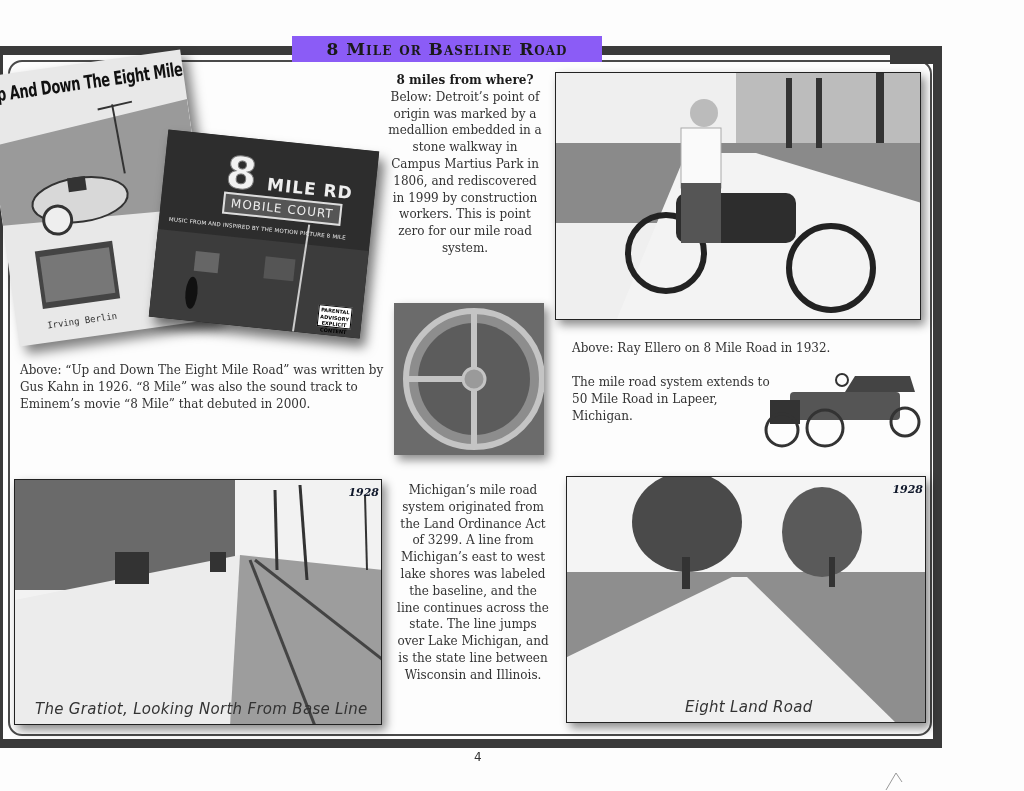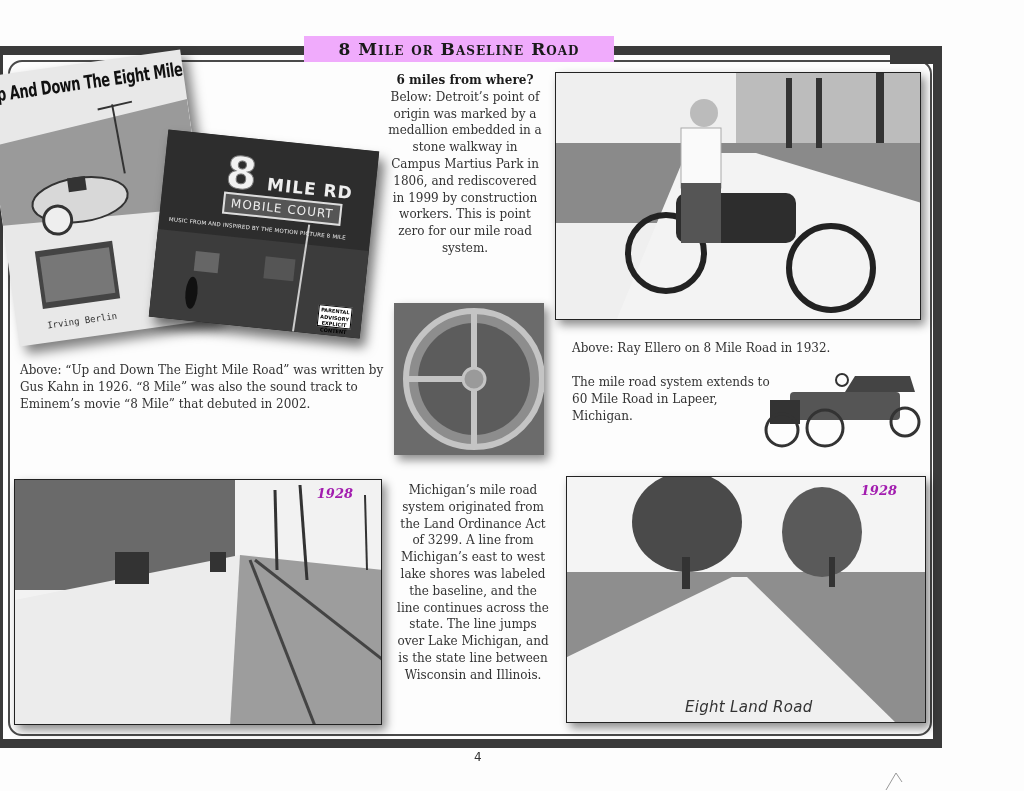--- a/index.html
+++ b/index.html
@@ -11,41 +11,41 @@
     position: absolute; left: -6px; top: 46px; width: 948px; height: 702px;
     border: 9px solid #3a3a3a; border-radius: 0;
   }
   .frame-inner {
     position: absolute; left: 8px; top: 60px; width: 924px; height: 676px;
     border: 2px solid #4a4a4a; border-radius: 14px;
   }
   .notch-tr-fill { position:absolute; left: 890px; top: 46px; width: 52px; height: 18px; background:#3a3a3a; }
 
   .title-bar {
-    position: absolute; left: 304px; top: 36px; width: 310px; height: 26px;
-    background: #f0abfc; text-align: center;
+    position: absolute; left: 292px; top: 36px; width: 310px; height: 26px;
+    background: #8b5cf6; text-align: center;
   }
   .title-text {
     font-family: "DejaVu Serif", serif; font-weight: bold; font-size: 17px;
     font-variant: small-caps; letter-spacing: 1px; color: #1a1a1a; line-height: 26px;
   }
 
   
   .txt { position: absolute; font-family: "DejaVu Serif", serif; font-size: 12px; line-height: 16.8px; color: #333; }
   .center { text-align: center; }
   .bold { font-weight: bold; color: #1a1a1a; }
 
   
   .photo {
     position: absolute; border: 1px solid #222; overflow: hidden;
     box-shadow: 4px 5px 9px rgba(0,0,0,0.45);
   }
   .year-label {
-    position: absolute; top: 6px; right: 28px; font-weight: bold; font-style: italic;
-    font-size: 13px; color: #a21caf; font-family: "DejaVu Serif", serif;
+    position: absolute; top: 6px; right: 2px; font-weight: bold; font-style: italic;
+    font-size: 11px; color: #0f172a; font-family: "DejaVu Serif", serif;
   }
   .photo-caption {
     position: absolute; bottom: 6px; font-style: italic; font-size: 15px;
     font-family: "DejaVu Sans", sans-serif; color: #333; letter-spacing: 0.3px;
   }
 
   .sheet {
     position: absolute; left: 0px; top: 62px; width: 200px; height: 272px;
     background: #e8e8e8; transform: rotate(-8deg); transform-origin: 50% 50%;
     box-shadow: 6px 8px 12px rgba(0,0,0,0.5);
@@ -123,24 +123,24 @@
     <rect x="110" y="116" width="30" height="22" fill="#555"></rect>
     <ellipse cx="40" cy="160" rx="6" ry="16" fill="#111"></ellipse>
   </svg>
   <div class="album-sign-num">8</div>
   <div class="album-sign-main">MILE RD</div>
   <div class="album-sign-sub">MOBILE COURT</div>
   <div class="album-tag">MUSIC FROM AND INSPIRED BY THE MOTION PICTURE 8 MILE</div>
   <div class="advisory">PARENTAL ADVISORY EXPLICIT CONTENT</div>
 </div>
 
-<div class="txt" style="left:20px; top:362px; width:365px;">Above: “Up and Down The Eight Mile Road” was written by Gus Kahn in 1926.  “8 Mile” was also the sound track to Eminem’s movie “8 Mile” that debuted in 2002.</div>
+<div class="txt" style="left:20px; top:362px; width:365px;">Above: “Up and Down The Eight Mile Road” was written by Gus Kahn in 1926.  “8 Mile” was also the sound track to Eminem’s movie “8 Mile” that debuted in 2000.</div>
 
 <div class="txt center" style="left:388px; top:72px; width:154px;">
-  <div class="bold">6 miles from where?</div>
+  <div class="bold">8 miles from where?</div>
   <div>Below:  Detroit’s point of origin was marked by a medallion embedded in a stone walkway in Campus Martius Park in 1806, and rediscovered in 1999 by construction workers.  This is point zero for our mile road system.</div>
 </div>
 
 <div class="photo" style="left:394px; top:303px; width:150px; height:152px; border:none;">
   <svg width="150" height="152">
     <rect width="150" height="152" fill="#6b6b6b"></rect>
     <circle cx="80" cy="76" r="68" fill="#8d8d8d" stroke="#c4c4c4" stroke-width="6"></circle>
     <circle cx="80" cy="76" r="56" fill="#5c5c5c"></circle>
     <line x1="80" y1="10" x2="80" y2="142" stroke="#c4c4c4" stroke-width="6"></line>
     <line x1="14" y1="76" x2="80" y2="76" stroke="#c4c4c4" stroke-width="6"></line>
@@ -160,21 +160,21 @@
     <circle cx="110" cy="180" r="38" fill="none" stroke="#222" stroke-width="6"></circle>
     <circle cx="275" cy="195" r="42" fill="none" stroke="#222" stroke-width="6"></circle>
     <rect x="120" y="120" width="120" height="50" fill="#2d2d2d" rx="10"></rect>
     <rect x="125" y="55" width="40" height="60" fill="#fafafa" stroke="#aaa"></rect>
     <circle cx="148" cy="40" r="14" fill="#bbb"></circle>
     <rect x="125" y="110" width="40" height="60" fill="#555"></rect>
   </svg>
 </div>
 
 <div class="txt" style="left:572px; top:340px; width:320px;">Above: Ray Ellero on 8 Mile Road in 1932.</div>
-<div class="txt" style="left:572px; top:374px; width:200px;">The mile road system extends to 60 Mile Road in Lapeer, Michigan.</div>
+<div class="txt" style="left:572px; top:374px; width:200px;">The mile road system extends to 50 Mile Road in Lapeer, Michigan.</div>
 
 <svg style="position:absolute; left:760px; top:370px;" width="165" height="82">
   <rect x="30" y="22" width="110" height="28" fill="#555" rx="4"></rect>
   <rect x="10" y="30" width="30" height="24" fill="#333"></rect>
   <path d="M85 22 L95 6 L150 6 L155 22" fill="#444"></path>
   <circle cx="22" cy="60" r="16" fill="none" stroke="#333" stroke-width="3"></circle>
   <circle cx="65" cy="58" r="18" fill="none" stroke="#333" stroke-width="3"></circle>
   <circle cx="145" cy="52" r="14" fill="none" stroke="#333" stroke-width="3"></circle>
   <circle cx="82" cy="10" r="6" fill="none" stroke="#333" stroke-width="2"></circle>
 </svg>
@@ -187,20 +187,21 @@
     <polygon points="225,75 368,90 368,246 215,246" fill="#9d9d9d"></polygon>
     <line x1="235" y1="80" x2="300" y2="246" stroke="#444" stroke-width="3"></line>
     <line x1="240" y1="80" x2="368" y2="180" stroke="#444" stroke-width="3"></line>
     <line x1="260" y1="10" x2="262" y2="90" stroke="#333" stroke-width="3"></line>
     <line x1="285" y1="5" x2="292" y2="100" stroke="#333" stroke-width="3"></line>
     <line x1="350" y1="15" x2="352" y2="90" stroke="#333" stroke-width="2"></line>
     <rect x="100" y="72" width="34" height="32" fill="#333"></rect>
     <rect x="195" y="72" width="16" height="20" fill="#333"></rect>
   </svg>
   <div class="year-label">1928</div>
+  <div class="photo-caption" style="left:20px;">The Gratiot, Looking North From Base Line</div>
 </div>
 
 <div class="txt center" style="left:396px; top:482px; width:154px;">Michigan’s mile road system originated from the Land Ordinance Act of 3299.  A line from Michigan’s east to west lake shores was labeled the baseline, and the line continues across the state.  The line jumps over Lake Michigan, and is the state line between Wisconsin and Illinois.</div>
 
 <div class="photo" style="left:566px; top:476px; width:360px; height:247px;">
   <svg width="360" height="247">
     <rect width="360" height="247" fill="#f4f4f4"></rect>
     <rect x="0" y="95" width="360" height="152" fill="#8e8e8e"></rect>
     <polygon points="0,180 165,100 180,100 330,247 0,247" fill="#f0f0f0"></polygon>
     <ellipse cx="120" cy="45" rx="55" ry="50" fill="#4a4a4a"></ellipse>

